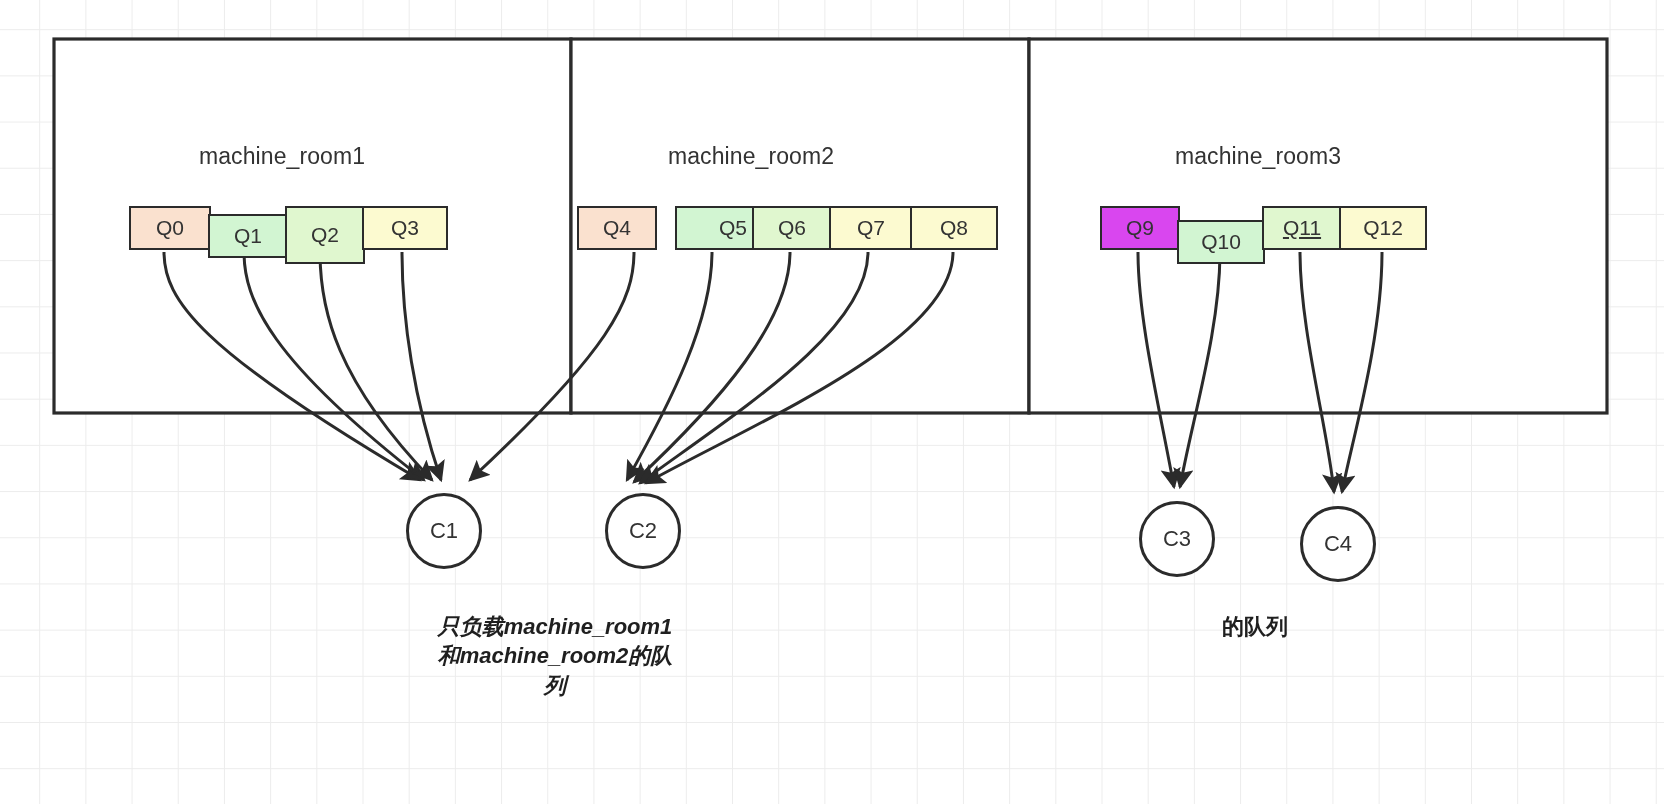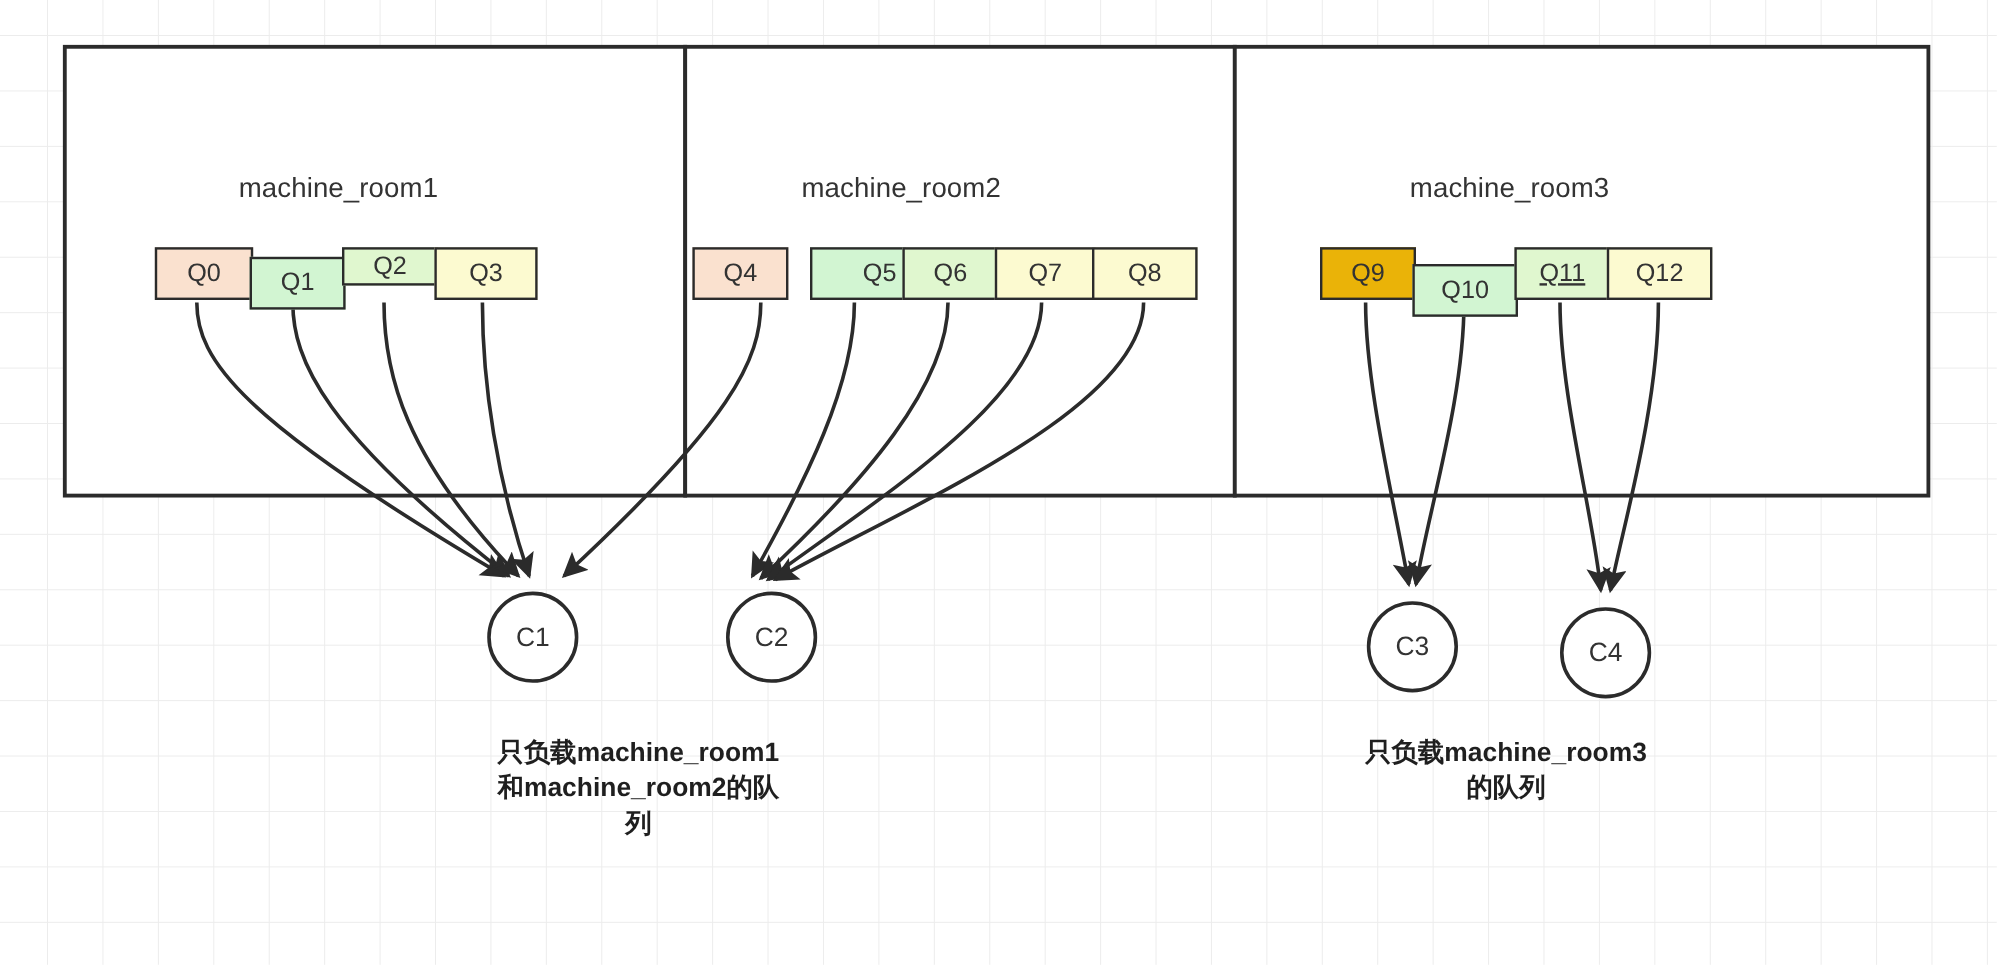--- a/index.html
+++ b/index.html
@@ -95,42 +95,41 @@
 
 <div id="overlay">
   <div id="room-titles">
       <div class="room-title" style="left: 282px; top: 143px;">machine_room1</div>
       <div class="room-title" style="left: 751px; top: 143px;">machine_room2</div>
       <div class="room-title" style="left: 1258px; top: 143px;">machine_room3</div>
     </div>
   <div id="queue-boxes">
       <div class="qbox" style="left: 129px; top: 206px; width: 82px; height: 44px; background: rgb(250, 225, 207); text-align: center;">Q0</div>
       <div class="qbox" style="left: 208px; top: 214px; width: 80px; height: 44px; background: rgb(210, 245, 210); text-align: center;">Q1</div>
-      <div class="qbox" style="left: 285px; top: 206px; width: 80px; height: 32px; background: rgb(224, 247, 207);">Q2</div>
+      <div class="qbox" style="left: 285px; top: 206px; width: 80px; height: 58px; background: rgb(224, 247, 207);">Q2</div>
       <div class="qbox" style="left: 362px; top: 206px; width: 86px; height: 44px; background: rgb(252, 250, 208);">Q3</div>
       <div class="qbox" style="left: 577px; top: 206px; width: 80px; height: 44px; background: rgb(250, 225, 207);">Q4</div>
       <div class="qbox" style="left: 675px; top: 206px; width: 80px; height: 44px; background: rgb(210, 245, 210); padding-left: 36px;">Q5</div>
       <div class="qbox" style="left: 752px; top: 206px; width: 80px; height: 44px; background: rgb(224, 247, 207);">Q6</div>
       <div class="qbox" style="left: 829px; top: 206px; width: 84px; height: 44px; background: rgb(252, 250, 208);">Q7</div>
       <div class="qbox" style="left: 910px; top: 206px; width: 88px; height: 44px; background: rgb(252, 250, 208);">Q8</div>
-      <div class="qbox" style="left: 1100px; top: 206px; width: 80px; height: 44px; background: #eab308;">Q9</div>
+      <div class="qbox" style="left: 1100px; top: 206px; width: 80px; height: 44px; background: #d946ef;">Q9</div>
       <div class="qbox" style="left: 1177px; top: 220px; width: 88px; height: 44px; background: rgb(210, 245, 210);">Q10</div>
       <div class="qbox" style="left: 1262px; top: 206px; width: 80px; height: 44px; background: rgb(224, 247, 207); text-decoration: underline;">Q11</div>
       <div class="qbox" style="left: 1339px; top: 206px; width: 88px; height: 44px; background: rgb(252, 250, 208);">Q12</div>
     </div>
   <div id="consumer-nodes">
       <div class="consumer" style="left: 406px; top: 493px; width: 76px; height: 76px;">C1</div>
       <div class="consumer" style="left: 605px; top: 493px; width: 76px; height: 76px;">C2</div>
       <div class="consumer" style="left: 1139px; top: 501px; width: 76px; height: 76px;">C3</div>
       <div class="consumer" style="left: 1300px; top: 506px; width: 76px; height: 76px;">C4</div>
     </div>
   <div id="captions">
-      <div class="caption" style="left: 532px; top: 612px; width: 290px;">
+      <div class="caption" style="left: 555px; top: 612px; width: 290px; font-style: italic;">
         <div>只负载machine_room1</div>
         <div>和machine_room2的队</div>
         <div>列</div>
       </div>
       <div class="caption" style="left: 1255px; top: 612px; width: 300px;">
-        <div>只负载machine_room3</div>
         <div>的队列</div>
       </div>
     </div>
 </div>
 
 </body></html>

